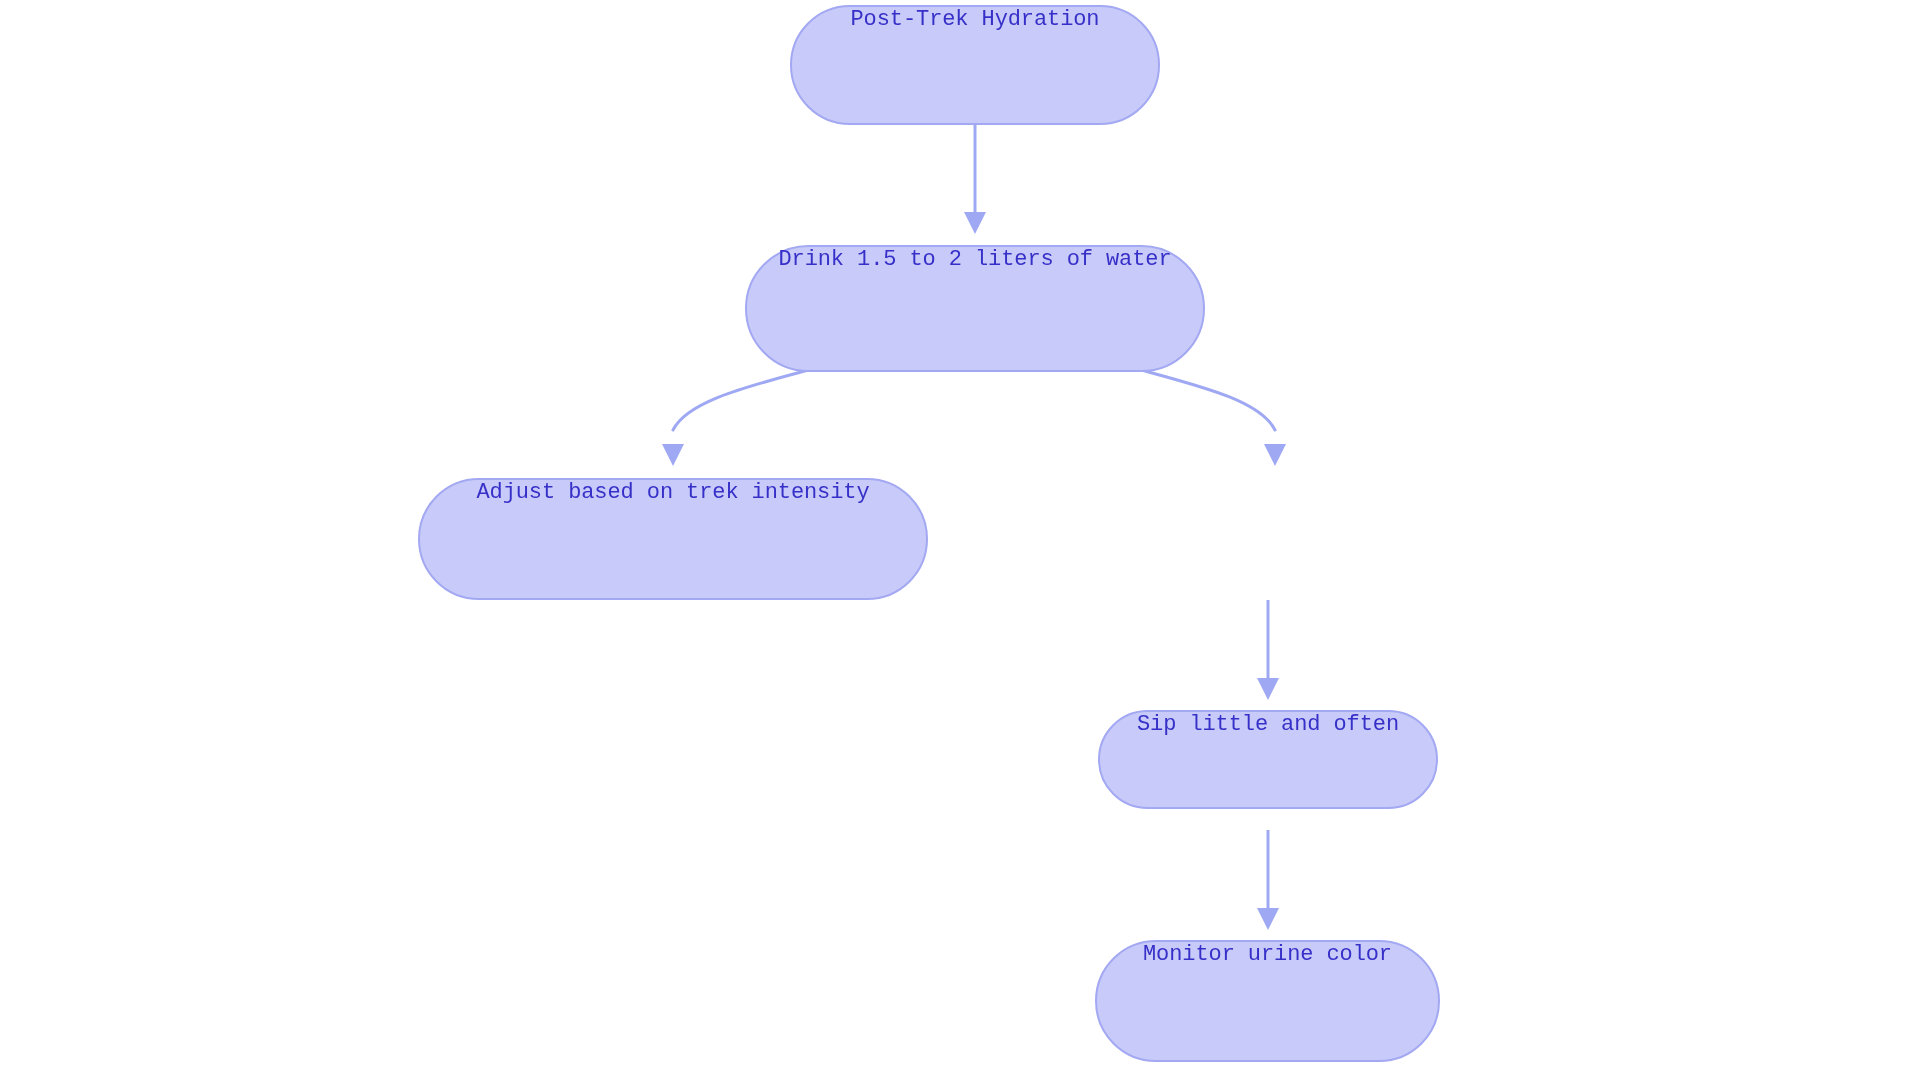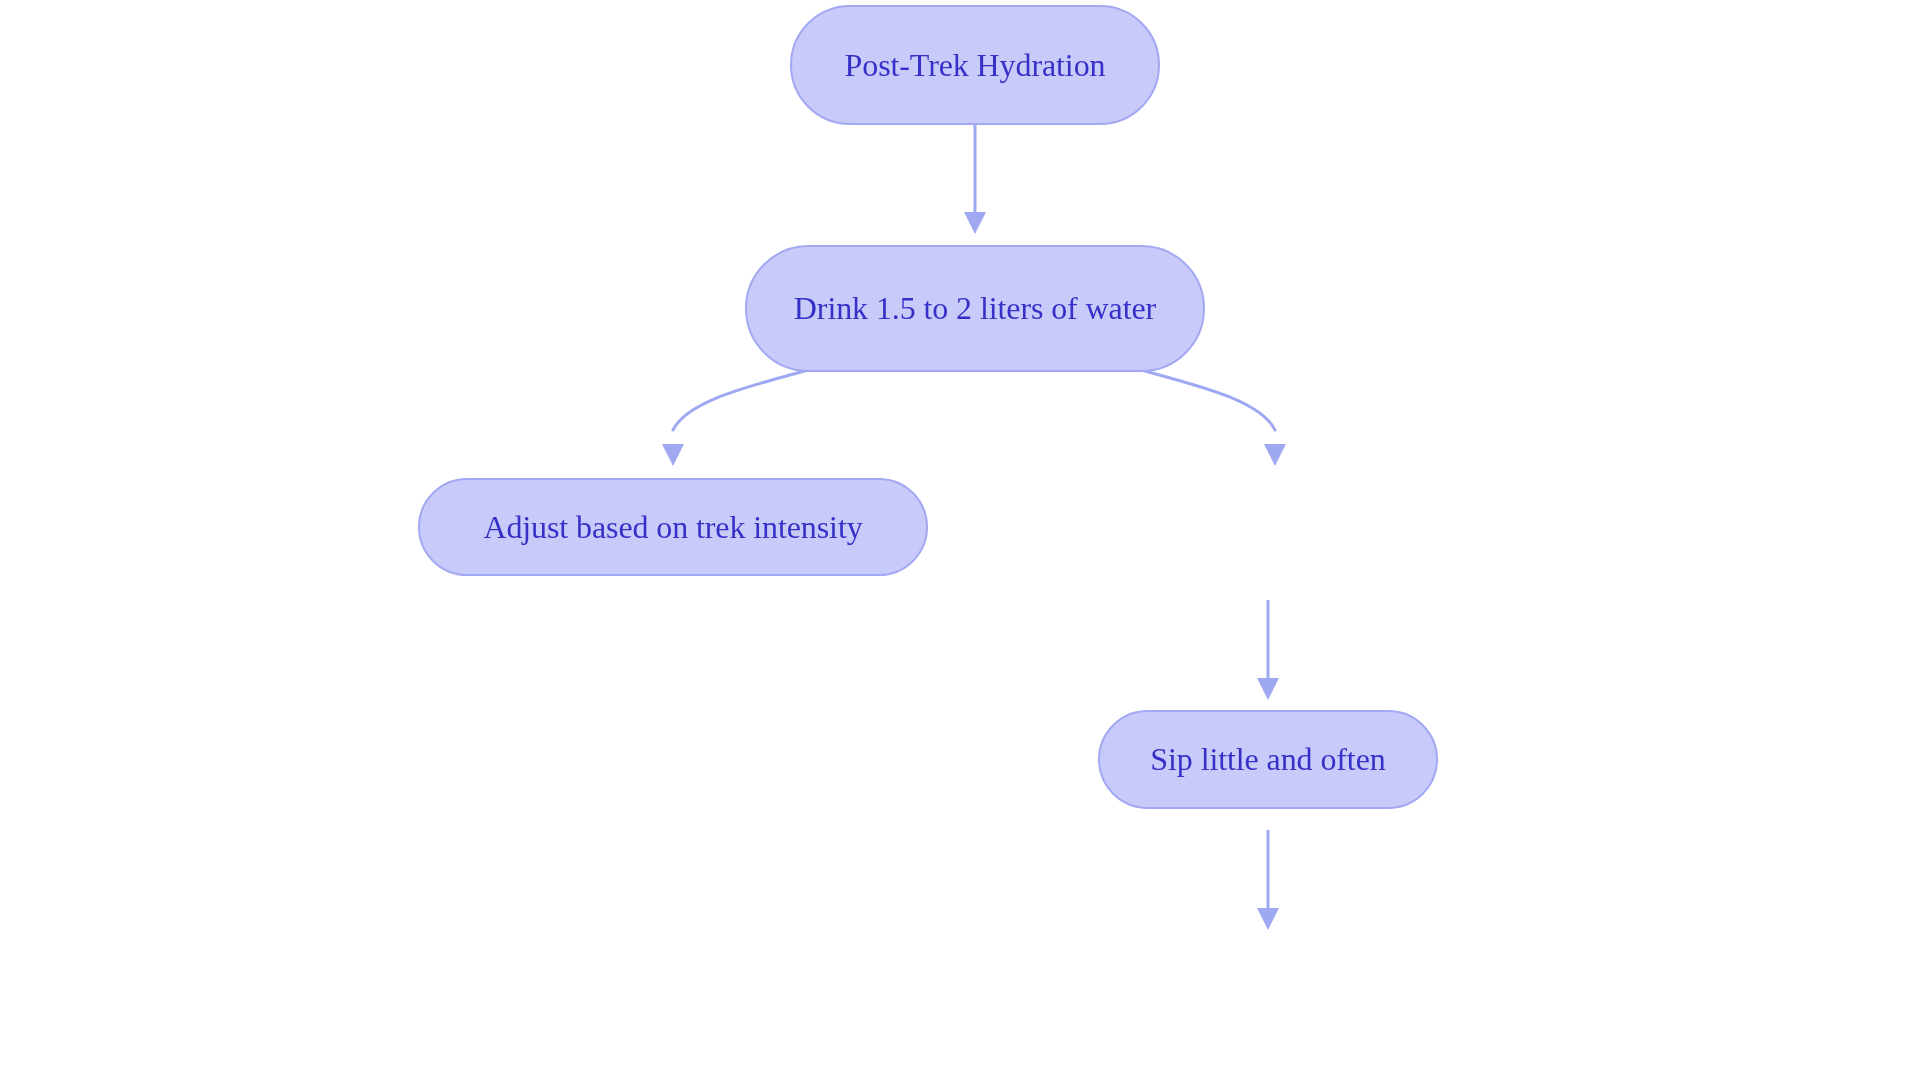--- a/index.html
+++ b/index.html
@@ -25,28 +25,27 @@
     height: 1083px;
     pointer-events: none;
   }
   .node {
     position: absolute;
     box-sizing: border-box;
     background: #c8cbf9;
     border: 2px solid #a3a8f2;
     border-radius: 999px;
     display: flex;
-    align-items: center;
     justify-content: center;
     color: #3730c8;
-    font-size: 32px;
+    font-size: 22px;
     font-weight: 400;
     letter-spacing: -0.1px;
     white-space: nowrap;
-    font-family: Liberation Serif, serif;
+    font-family: Liberation Mono, monospace;
   }
   .node-label {
     pointer-events: none;
   }
 </style>
 </head>
 <body>
 
 <div id="canvas" style="background: rgb(255, 255, 255);">
 
@@ -79,23 +78,26 @@
   </svg>
 
   <div class="node" id="node-n1" style="left: 790px; top: 5px; width: 370px; height: 120px; background: rgb(200, 203, 249); border-color: rgb(163, 168, 242); color: rgb(55, 48, 200);">
     <span class="node-label">Post-Trek Hydration</span>
   </div>
 
   <div class="node" id="node-n2" style="left: 745px; top: 245px; width: 460px; height: 127px; background: rgb(200, 203, 249); border-color: rgb(163, 168, 242); color: rgb(55, 48, 200);">
     <span class="node-label">Drink 1.5 to 2 liters of water</span>
   </div>
 
-  <div class="node" id="node-n3" style="left: 418px; top: 478px; width: 510px; height: 98px; background: rgb(200, 203, 249); border-color: rgb(163, 168, 242); color: rgb(55, 48, 200);">
+  <div class="node" id="node-n3" style="left: 418px; top: 478px; width: 510px; height: 122px; background: rgb(200, 203, 249); border-color: rgb(163, 168, 242); color: rgb(55, 48, 200);">
     <span class="node-label">Adjust based on trek intensity</span>
   </div>
 
 
   <div class="node" id="node-n5" style="left: 1098px; top: 710px; width: 340px; height: 99px; background: rgb(200, 203, 249); border-color: rgb(163, 168, 242); color: rgb(55, 48, 200);">
     <span class="node-label">Sip little and often</span>
   </div>
 
+  <div class="node" id="node-n6" style="left: 1095px; top: 940px; width: 345px; height: 122px; background: rgb(200, 203, 249); border-color: rgb(163, 168, 242); color: rgb(55, 48, 200);">
+    <span class="node-label">Monitor urine color</span>
+  </div>
 
 </div>
 
 </body></html>

